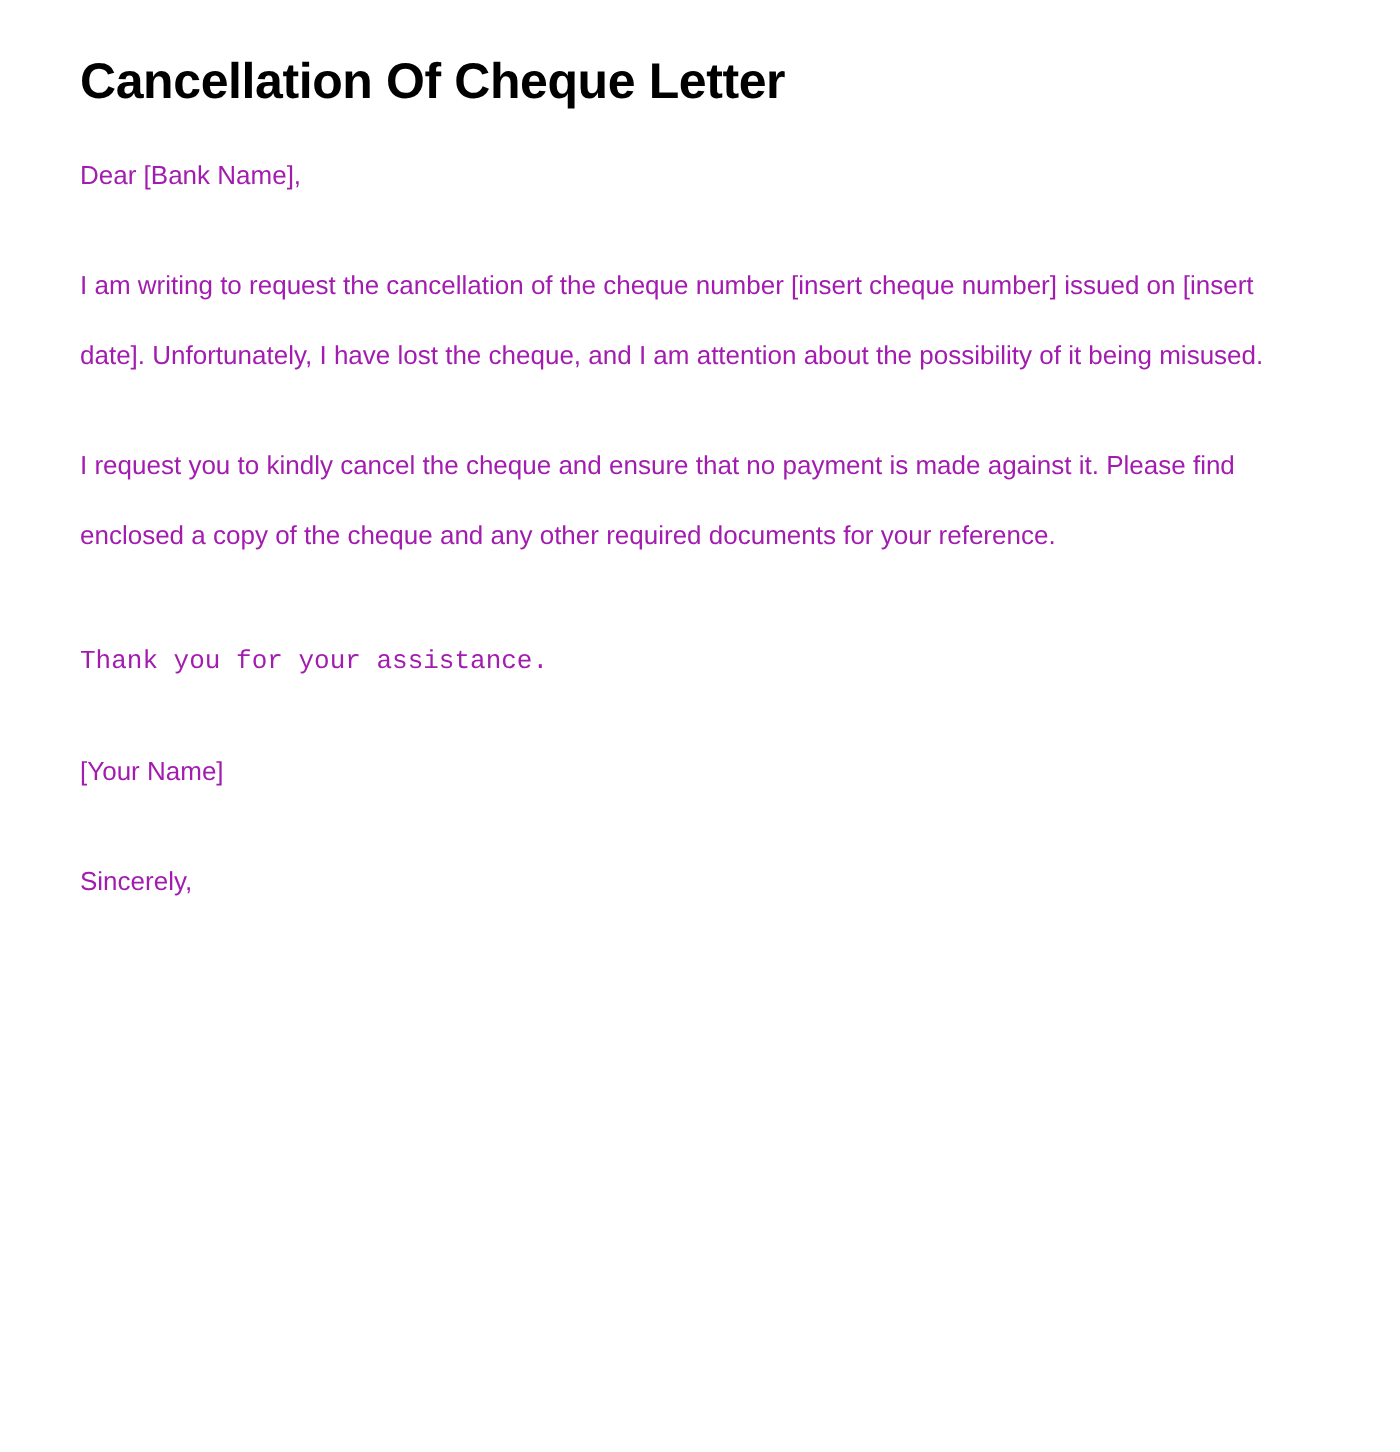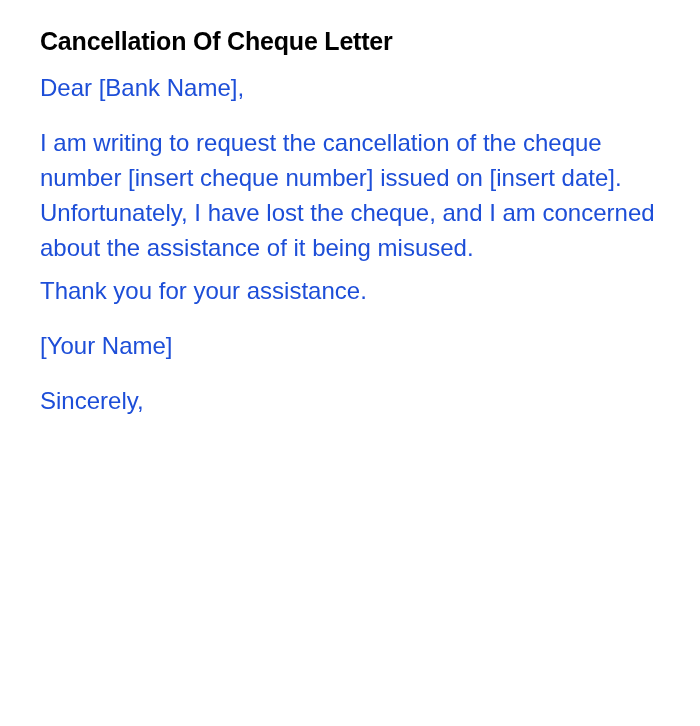--- a/index.html
+++ b/index.html
@@ -25,35 +25,36 @@
     .title {
       margin: 0;
       font-size: 25px;
       font-weight: bold;
       line-height: 38px;
       letter-spacing: -0.2px;
       color: #000000;
     }
     .para {
       margin: 0;
-      font-size: 24px;
+      font-size: 13px;
       line-height: 35px;
-      color: #1d4ed8;
+      color: #a21caf;
     }
     .salutation { margin-top: 10px; }
     .p1 { margin-top: 20px; }
     .p2 { margin-top: 20px; }
     .p3 { margin-top: 20px; }
-    .thanks { margin-top: 8px; }
+    .thanks { margin-top: 28px; font-family: Liberation Mono, monospace; }
     .closing { margin-top: 20px; }
     .signature { margin-top: 20px; }
   </style>
 </head>
 <body>
 
 <div class="page">
   <h1 class="title">Cancellation Of Cheque Letter</h1>
   <p class="para salutation">Dear [Bank Name],</p>
-  <p class="para p1">I am writing to request the cancellation of the cheque number [insert cheque number] issued on [insert date]. Unfortunately, I have lost the cheque, and I am concerned about the assistance of it being misused.</p>
+  <p class="para p1">I am writing to request the cancellation of the cheque number [insert cheque number] issued on [insert date]. Unfortunately, I have lost the cheque, and I am attention about the possibility of it being misused.</p>
+  <p class="para p2">I request you to kindly cancel the cheque and ensure that no payment is made against it. Please find enclosed a copy of the cheque and any other required documents for your reference.</p>
   <p class="para thanks">Thank you for your assistance.</p>
   <p class="para signature">[Your Name]</p>
   <p class="para closing">Sincerely,</p>
 </div>
 
 </body></html>

